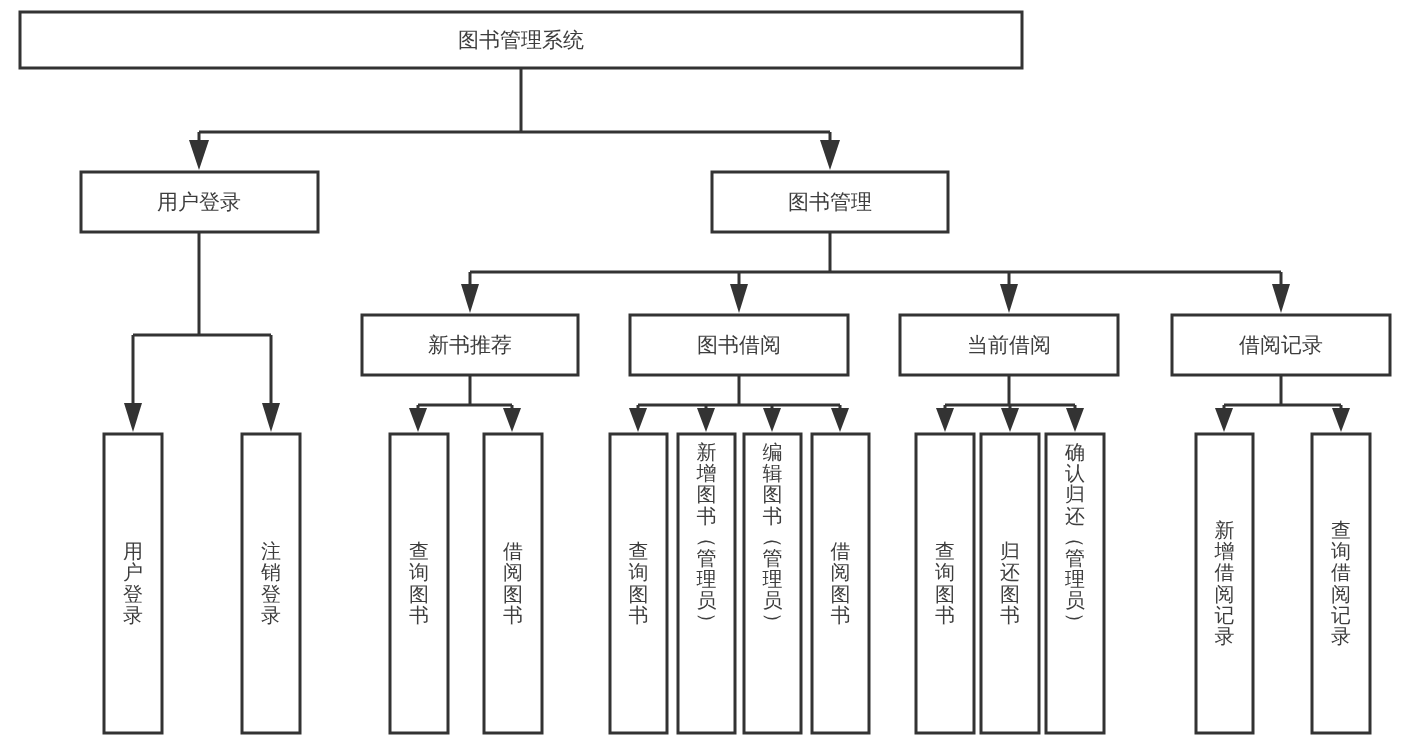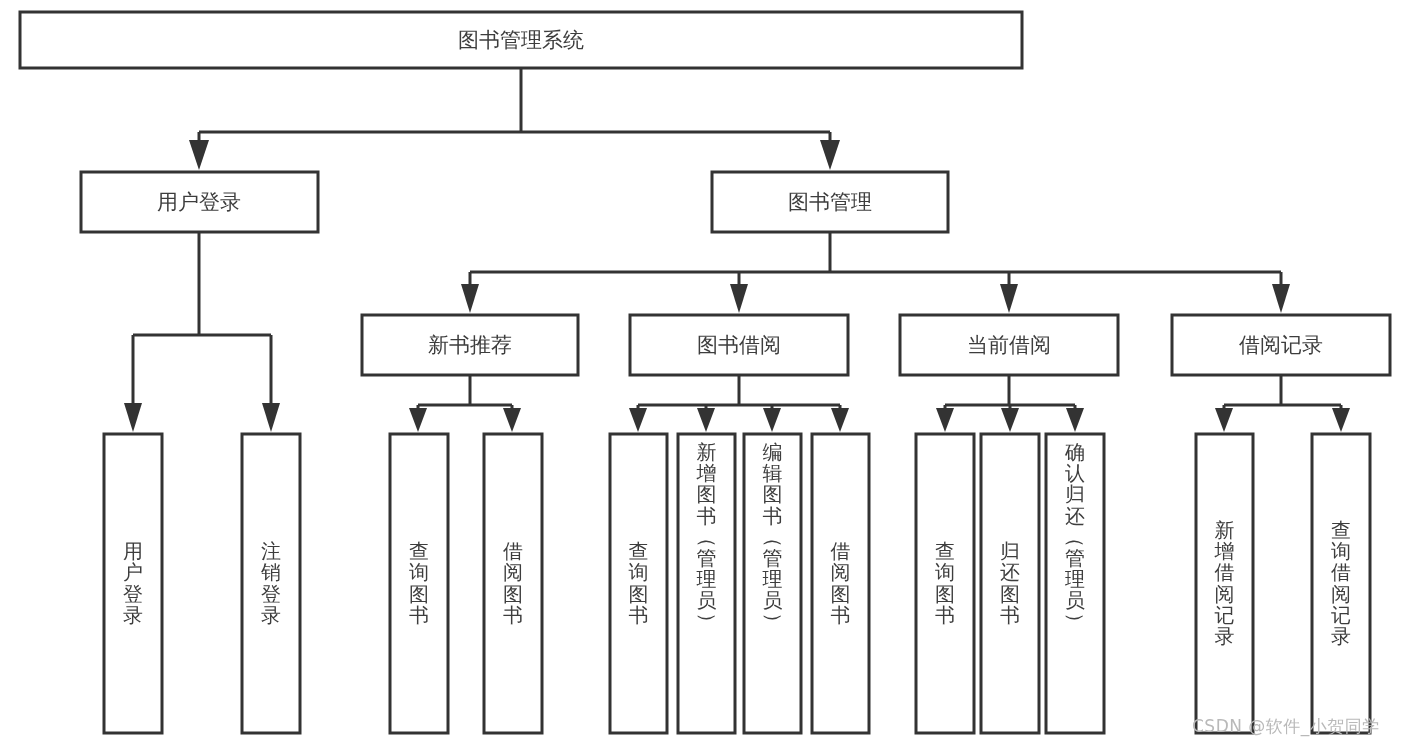--- a/index.html
+++ b/index.html
@@ -298,14 +298,13 @@
     </div>
   <div class="vlabel" style="left:1312px; top:434px; width:58px; height:299px;">
       <span>查</span>
       <span>询</span>
       <span>借</span>
       <span>阅</span>
       <span>记</span>
       <span>录</span>
     </div>
 
-  <div class="watermark" style="left:1192px; top:715px;">CSDN @软件_小贺同学</div>
 </div>
 
 </body></html>

